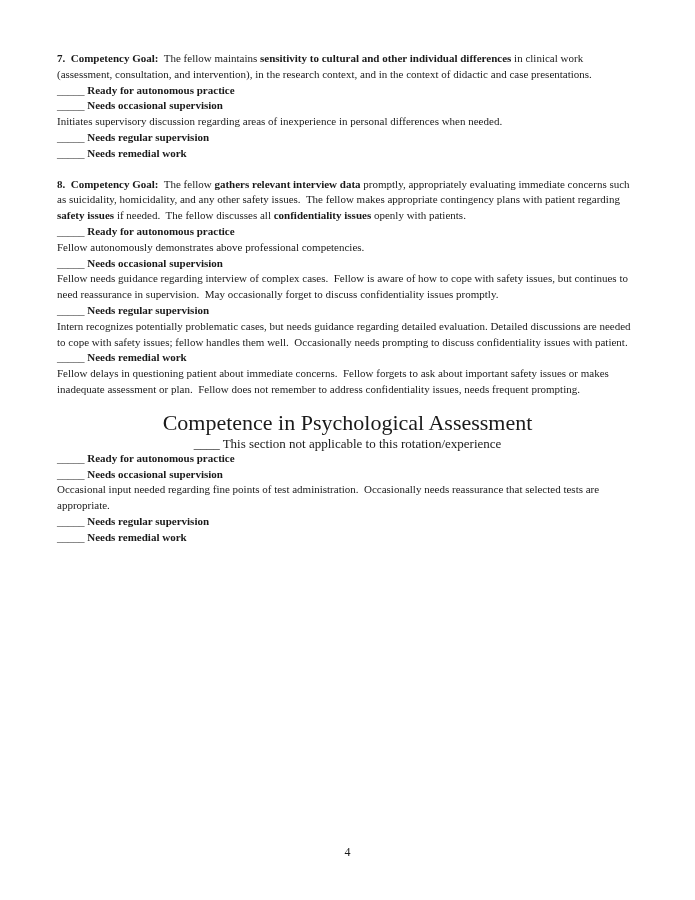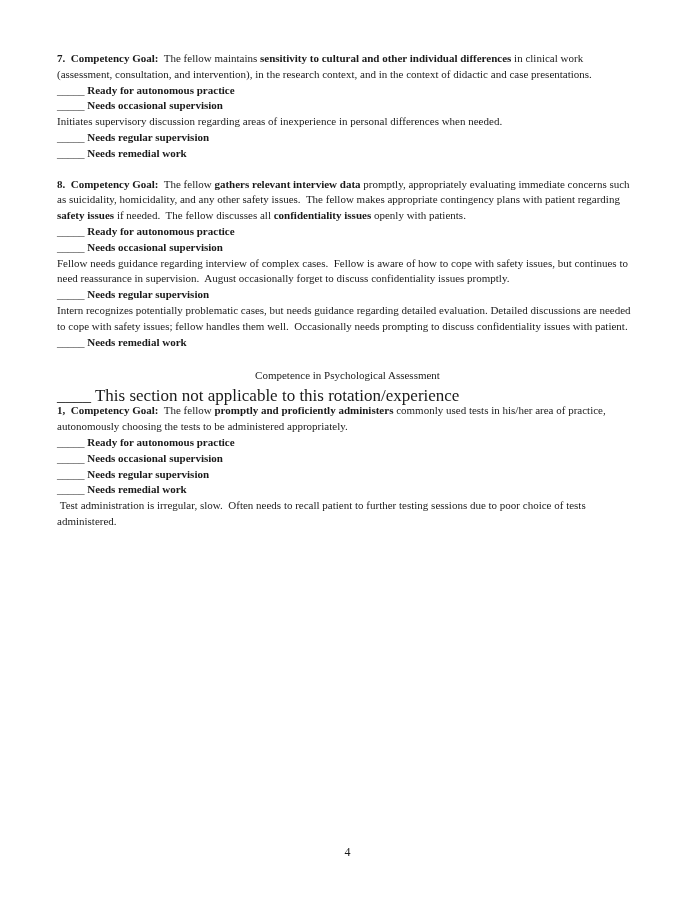--- a/index.html
+++ b/index.html
@@ -18,29 +18,29 @@
   }
   .para {
     font-size: 11px;
     line-height: 15.8px;
     white-space: pre-wrap;
     text-align: left;
   }
   .b { font-weight: bold; }
   .blank { font-weight: normal; letter-spacing: 0; }
   .heading {
-    font-size: 11px;
+    font-size: 22px;
     line-height: 26px;
     text-align: center;
     white-space: pre-wrap;
   }
   .note {
-    font-size: 17px;
+    font-size: 13px;
     line-height: 15px;
-    text-align: left;
+    text-align: center;
     white-space: pre-wrap;
   }
   .note .blank { font-weight: normal; }
   .spacer { width: 100%; }
   .footer {
     position: absolute;
     top: 845px; left: 0;
     width: 695px;
     text-align: center;
     font-size: 12px;
@@ -53,29 +53,30 @@
 <div class="page" id="doc-blocks">
     <div class="para"><span class="b">7.  Competency Goal:</span><span>  The fellow maintains </span><span class="b">sensitivity to cultural and other individual differences</span><span> in clinical work (assessment, consultation, and intervention), in the research context, and in the context of didactic and case presentations.</span></div>
     <div class="para"><span class="blank">_____</span> <span class="b">Ready for autonomous practice</span></div>
     <div class="para"><span class="blank">_____</span> <span class="b">Needs occasional supervision</span></div>
     <div class="para">Initiates supervisory discussion regarding areas of inexperience in personal differences when needed.</div>
     <div class="para"><span class="blank">_____</span> <span class="b">Needs regular supervision</span></div>
     <div class="para"><span class="blank">_____</span> <span class="b">Needs remedial work</span></div>
     <div class="spacer" style="height: 15px;"></div>
     <div class="para"><span class="b">8.  Competency Goal:</span><span>  The fellow </span><span class="b">gathers relevant interview data</span><span> promptly, appropriately evaluating immediate concerns such as suicidality, homicidality, and any other safety issues.  The fellow makes appropriate contingency plans with patient regarding </span><span class="b">safety issues</span><span> if needed.  The fellow discusses all </span><span class="b">confidentiality issues</span><span> openly with patients.</span></div>
     <div class="para"><span class="blank">_____</span> <span class="b">Ready for autonomous practice</span></div>
+    <div class="para">Fellow autonomously demonstrates above professional competencies.</div>
     <div class="para"><span class="blank">_____</span> <span class="b">Needs occasional supervision</span></div>
-    <div class="para">Fellow needs guidance regarding interview of complex cases.  Fellow is aware of how to cope with safety issues, but continues to need reassurance in supervision.  August occasionally forget to discuss confidentiality issues promptly.</div>
+    <div class="para">Fellow needs guidance regarding interview of complex cases.  Fellow is aware of how to cope with safety issues, but continues to need reassurance in supervision.  May occasionally forget to discuss confidentiality issues promptly.</div>
     <div class="para"><span class="blank">_____</span> <span class="b">Needs regular supervision</span></div>
     <div class="para">Intern recognizes potentially problematic cases, but needs guidance regarding detailed evaluation. Detailed discussions are needed to cope with safety issues; fellow handles them well.  Occasionally needs prompting to discuss confidentiality issues with patient.</div>
     <div class="para"><span class="blank">_____</span> <span class="b">Needs remedial work</span></div>
+    <div class="para">Fellow delays in questioning patient about immediate concerns.  Fellow forgets to ask about important safety issues or makes inadequate assessment or plan.  Fellow does not remember to address confidentiality issues, needs frequent prompting.</div>
     <div class="spacer" style="height: 12px;"></div>
     <div class="heading">Competence in Psychological Assessment</div>
     <div class="note"><span class="blank">____</span> <span>This section not applicable to this rotation/experience</span></div>
-    <div class="para"><span class="b">1,  Competency Goal:</span><span>  The fellow </span><span class="b">promptly and proficiently administers</span><span> commonly used tests in his/her area of practice, autonomously choosing the tests to be administered appropriately.</span></div>
     <div class="para"><span class="blank">_____</span> <span class="b">Ready for autonomous practice</span></div>
     <div class="para"><span class="blank">_____</span> <span class="b">Needs occasional supervision</span></div>
+    <div class="para">Occasional input needed regarding fine points of test administration.  Occasionally needs reassurance that selected tests are appropriate.</div>
     <div class="para"><span class="blank">_____</span> <span class="b">Needs regular supervision</span></div>
     <div class="para"><span class="blank">_____</span> <span class="b">Needs remedial work</span></div>
-    <div class="para"> Test administration is irregular, slow.  Often needs to recall patient to further testing sessions due to poor choice of tests administered.</div>
   </div>
 
 <div class="footer">4</div>
 
 </body></html>

